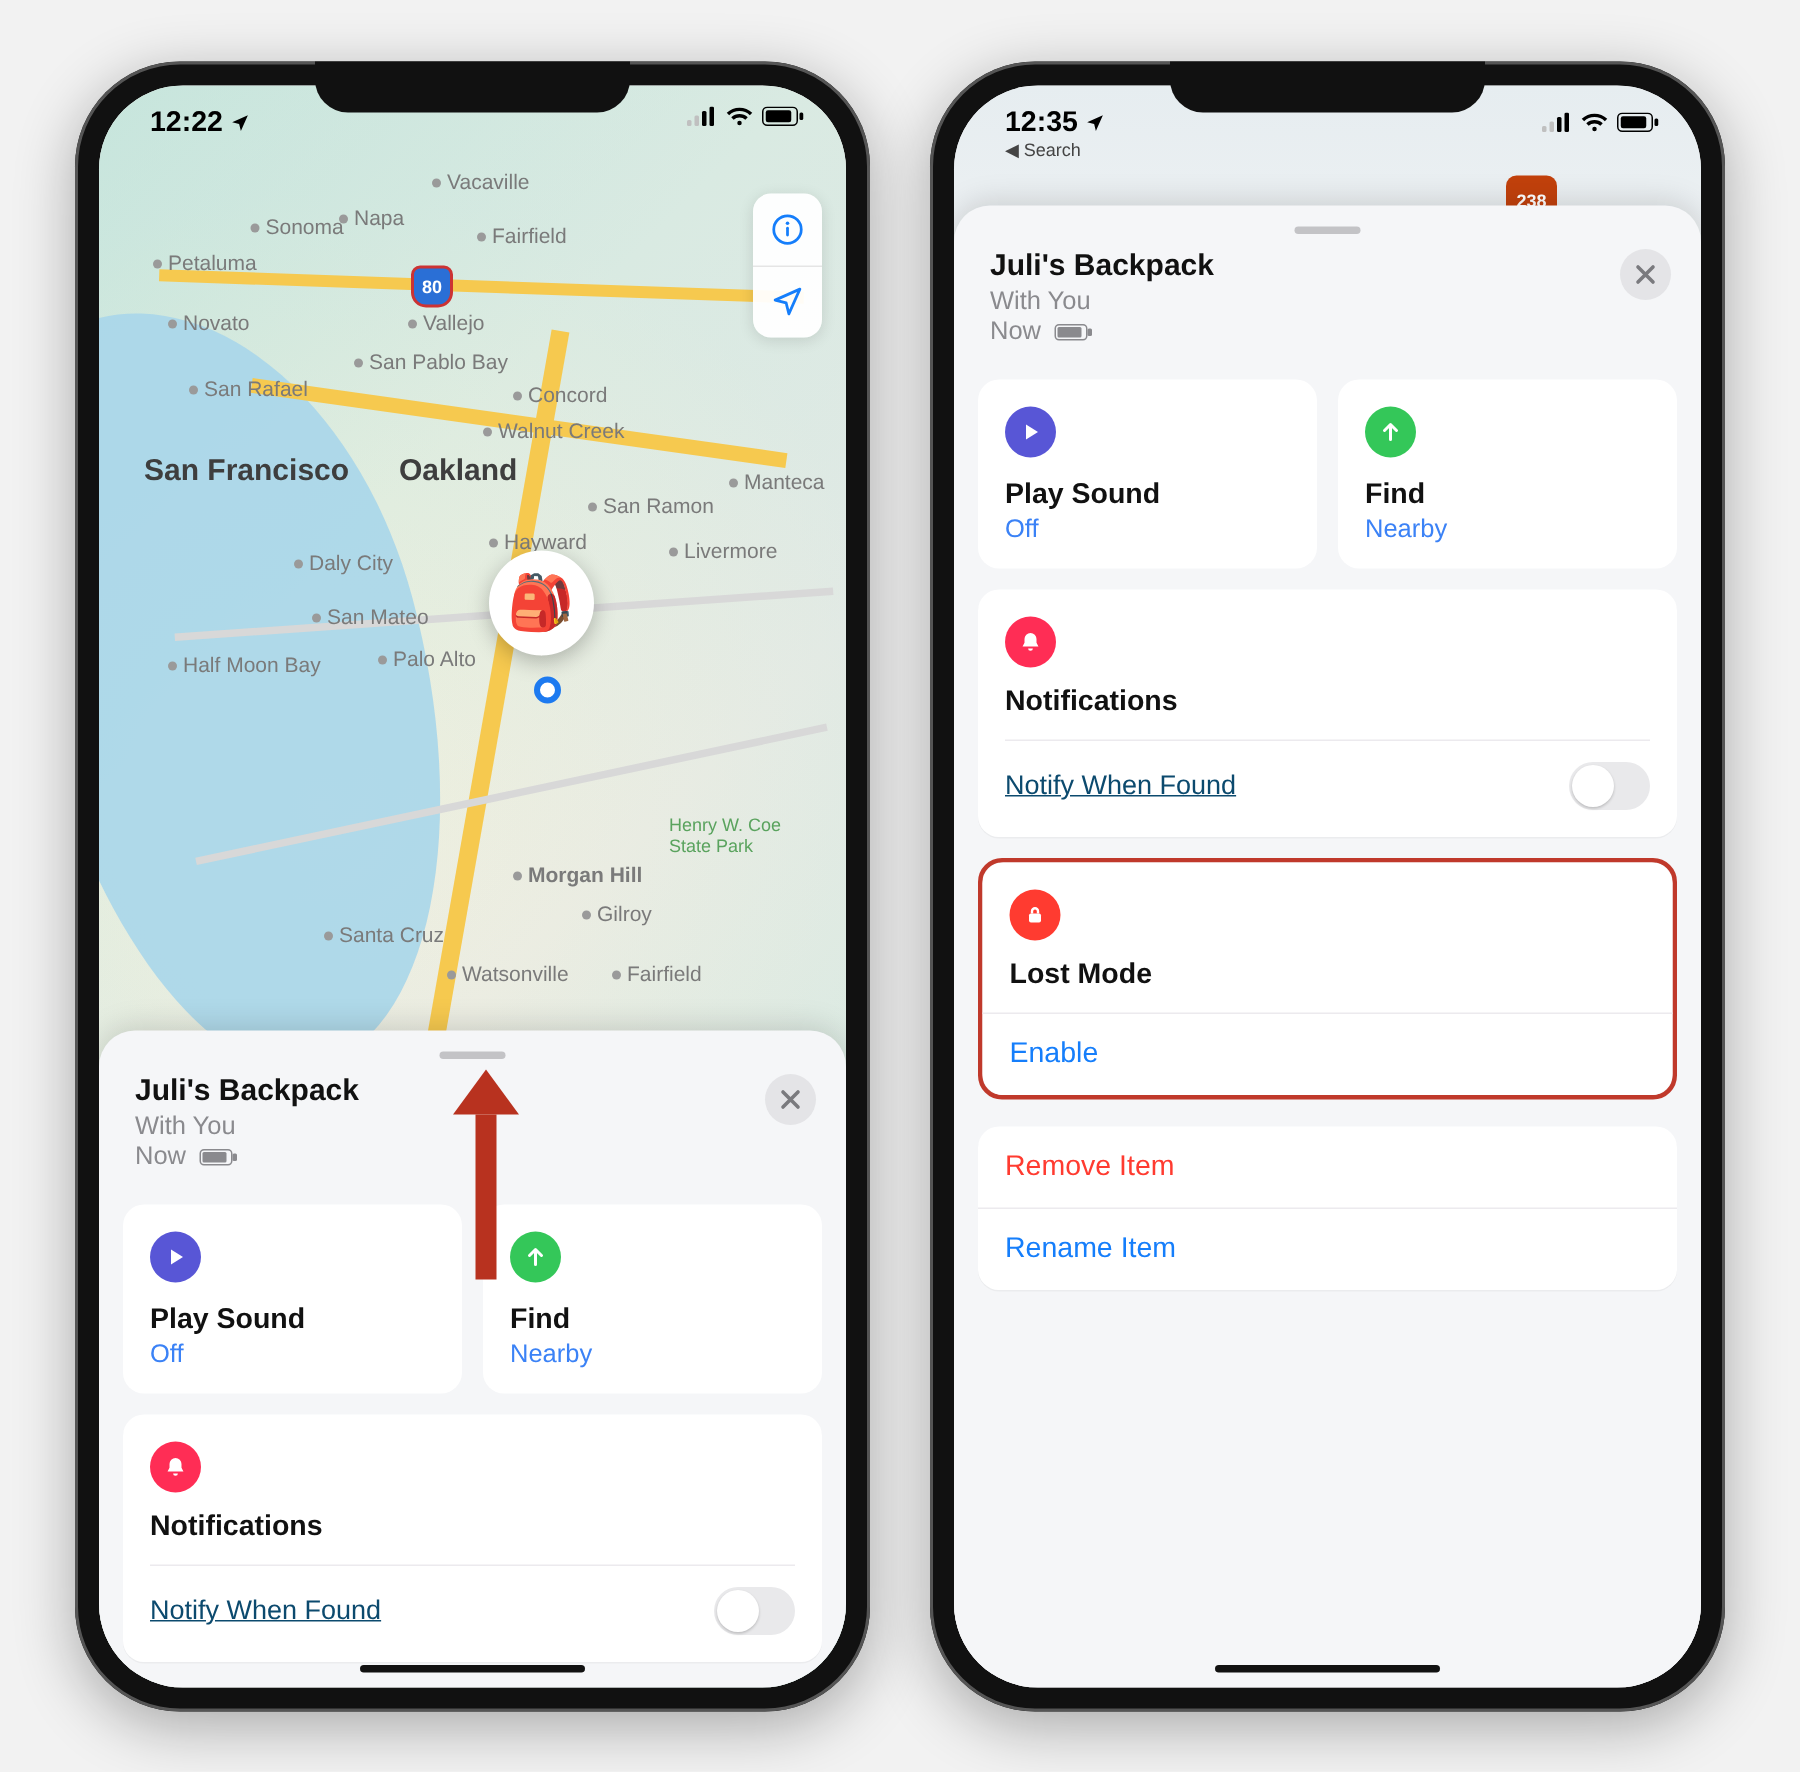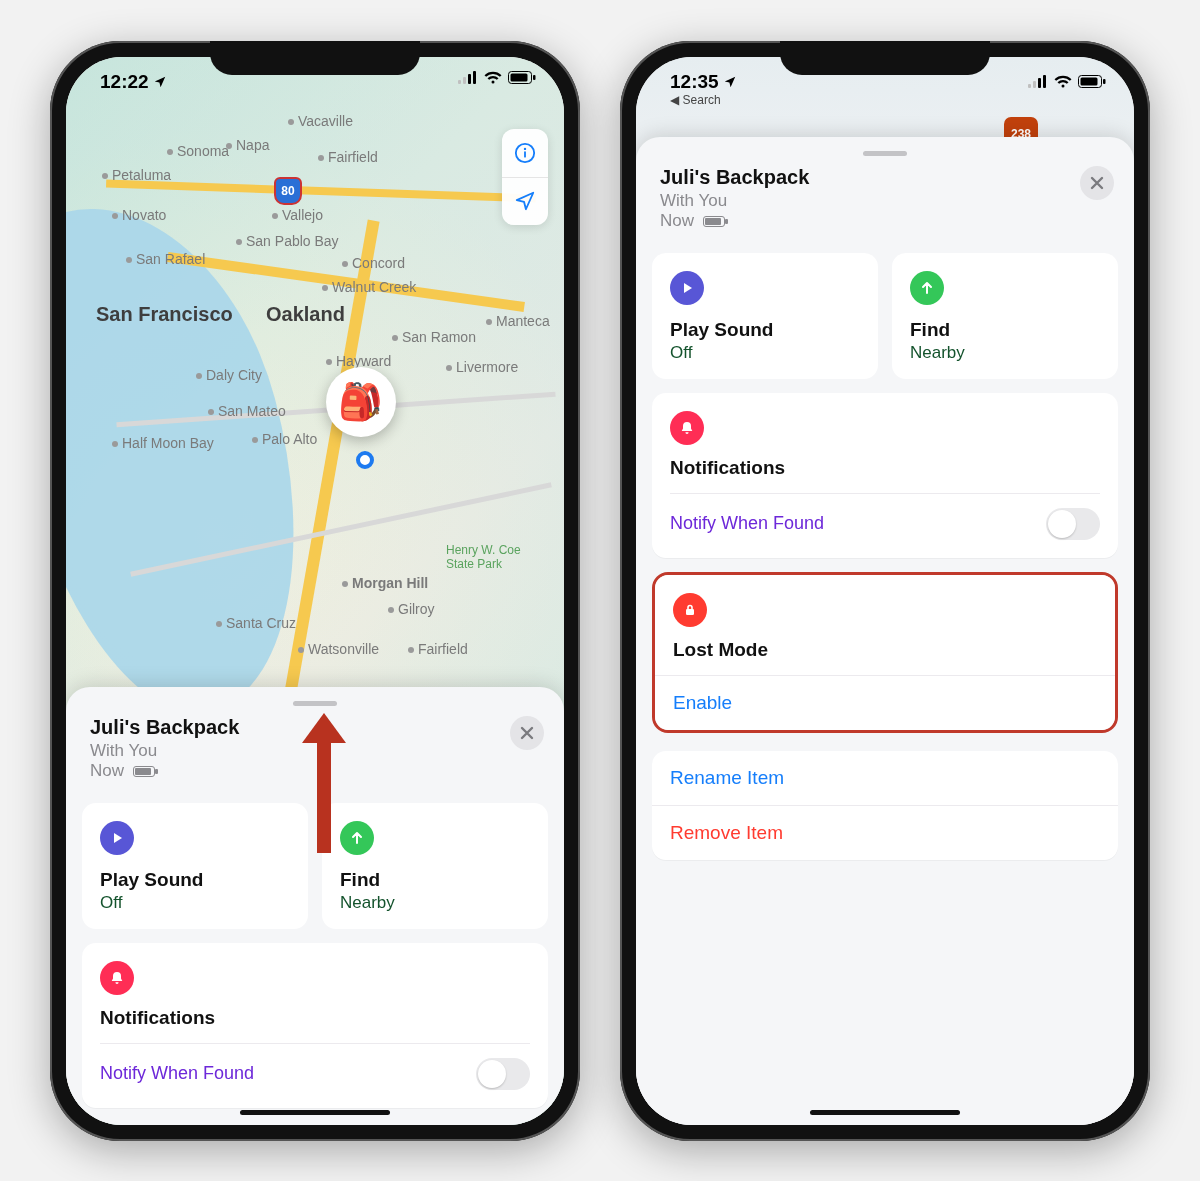--- a/index.html
+++ b/index.html
@@ -227,37 +227,38 @@
     border-radius: 14px;
     padding: 18px 18px 16px 18px;
   }
   .action-card .glyph {
     width: 34px; height: 34px;
     border-radius: 50%;
     display: flex; align-items: center; justify-content: center;
     margin-bottom: 14px;
   }
   .action-title { font-size: 19px; font-weight: 600; color: #111; }
-  .action-sub { font-size: 17px; color: #14532d; margin-top: 2px; }
+  .action-sub { font-size: 17px; color: #3b82f6; margin-top: 2px; }
 
   .section-card { padding: 18px; }
   .section-card .glyph {
     width: 34px; height: 34px; border-radius: 50%;
     display: flex; align-items: center; justify-content: center;
     margin-bottom: 12px;
   }
   .section-title { font-size: 19px; font-weight: 700; color: #111; }
 
   .toggle-row {
     display: flex; align-items: center; justify-content: space-between;
     padding: 14px 0 0 0;
     margin-top: 14px;
     border-top: 1px solid #eceaee;
-    color: #6d28d9;
+    color: #0c4a6e;
     font-size: 18px;
+    text-decoration: underline;
   }
   .toggle {
     width: 54px; height: 32px;
     background: #e9e9eb;
     border-radius: 16px;
     position: relative;
   }
   .toggle::after {
     content: "";
     position: absolute;
@@ -577,20 +578,20 @@
                 <rect x="3" y="6" width="8" height="6" rx="1.3" fill="#fff"></rect>
                 <path d="M5 6V4.5a2 2 0 014 0V6" fill="none" stroke="#fff" stroke-width="1.6"></path>
               </svg>
           </div>
           <div class="section-title">Lost Mode</div>
           <div class="link-row link-blue" style="margin:14px -18px 0 -18px">Enable</div>
         </div>
       </div>
 
       <div class="card" style="margin-top:18px">
+        <div class="link-row link-red">Remove Item</div>
         <div class="link-row link-blue">Rename Item</div>
-        <div class="link-row link-red">Remove Item</div>
       </div>
     </div>
 
     <div class="home-indicator"></div>
   </div>
 </div>
 
 </body></html>

